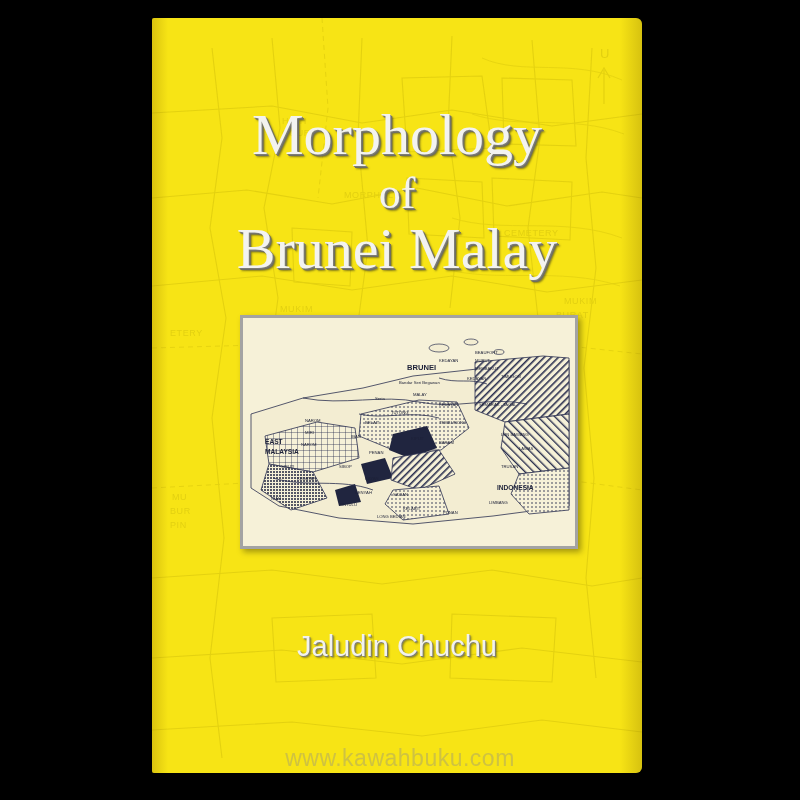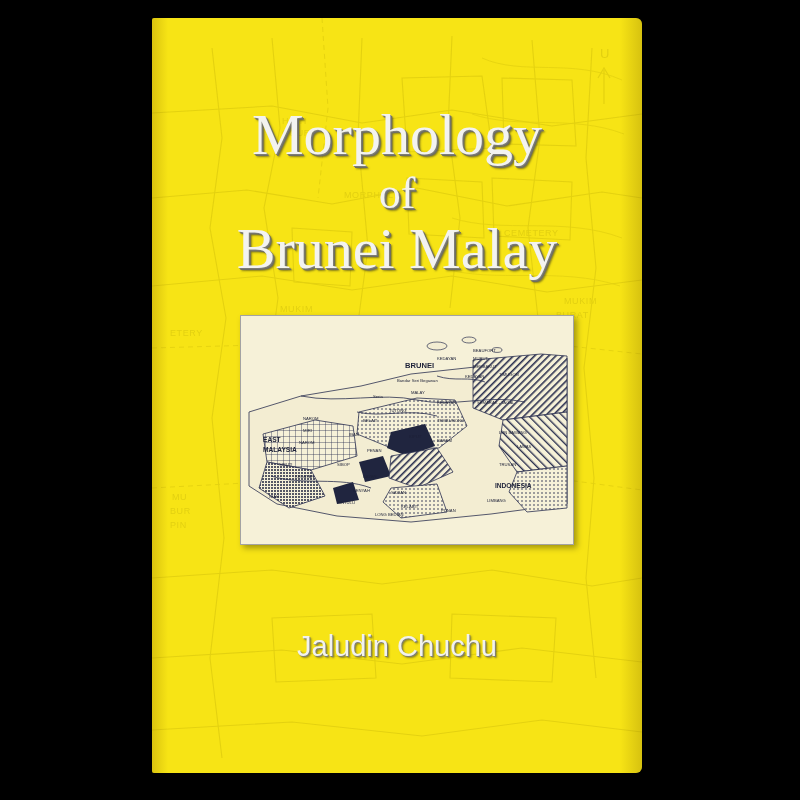--- a/index.html
+++ b/index.html
@@ -93,21 +93,21 @@
   .title-3 { font-size: 58px; margin-top: 4px; }
 
   
   .map-panel {
     position: absolute;
     left: 88px;
     top: 297px;
     width: 332px;
     height: 228px;
     background: #f6f1d8;
-    border: 1px solid #a3a3a3;
+    border: 3px solid #a3a3a3;
     box-shadow: 3px 3px 6px rgba(0,0,0,0.35);
     overflow: hidden;
     z-index: 4;
   }
   .map-panel svg { display: block; }
   .map-panel text {
     font-family: "Liberation Sans", sans-serif;
     fill: #1d2138;
   }
   .lbl-xs { font-size: 4.2px; }
@@ -307,14 +307,15 @@
         <text class="lbl-xs" x="246" y="186">LIMBANG</text>
         <text class="lbl-xs" x="96" y="188">BINTULU</text>
         <text class="lbl-xs" x="28" y="182">NIAH</text>
       </svg>
     </div>
 
     <div class="author">Jaludin Chuchu</div>
 
   </div>
 
+  <div class="watermark">www.kawahbuku.com</div>
 
 </div>
 
 </body></html>

